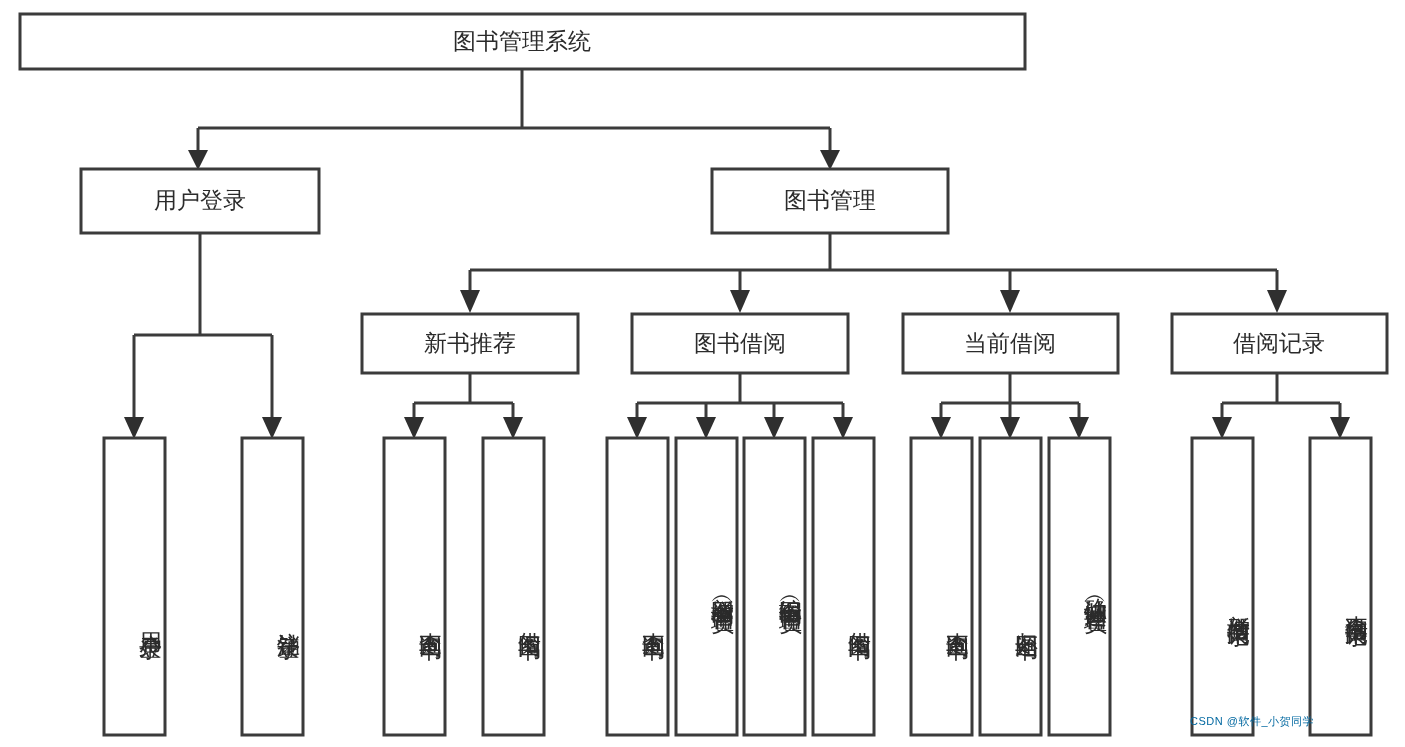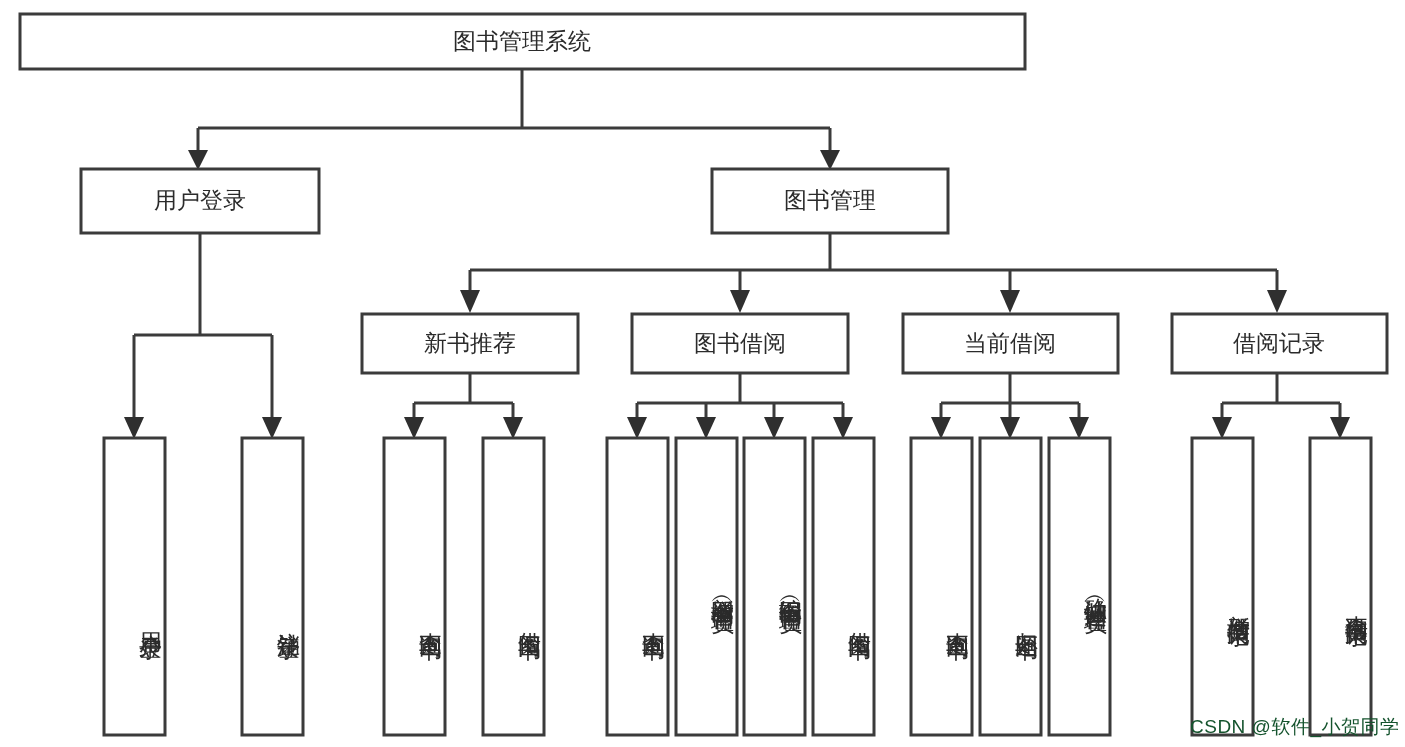--- a/index.html
+++ b/index.html
@@ -59,22 +59,22 @@
     letter-spacing: 2px;
     display: flex;
     align-items: flex-start;
     justify-content: center;
     white-space: pre;
     pointer-events: none;
   }
   .watermark {
     position: absolute;
     font-family: "Liberation Sans", "DejaVu Sans", sans-serif;
-    font-size: 19px;
-    color: #14532d;
+    font-size: 11px;
+    color: #0369a1;
     left: 1190px;
     top: 714px;
     white-space: nowrap;
     letter-spacing: 0.5px;
   }
 </style>
 </head>
 <body>
 
 <div id="diagram-root">

